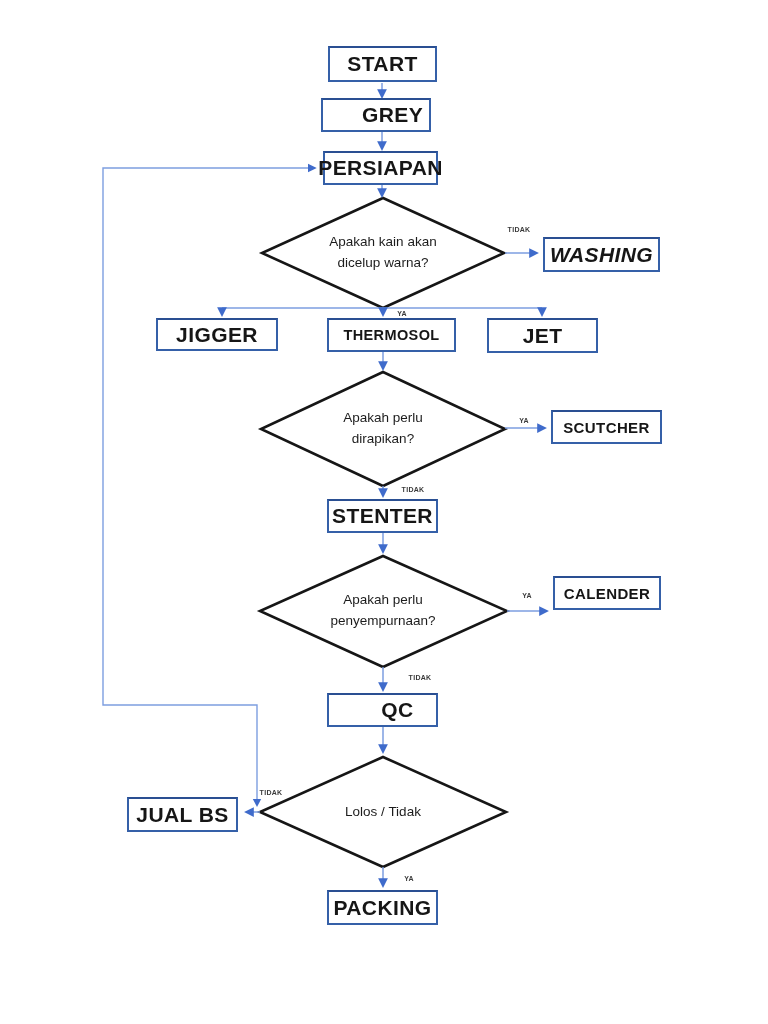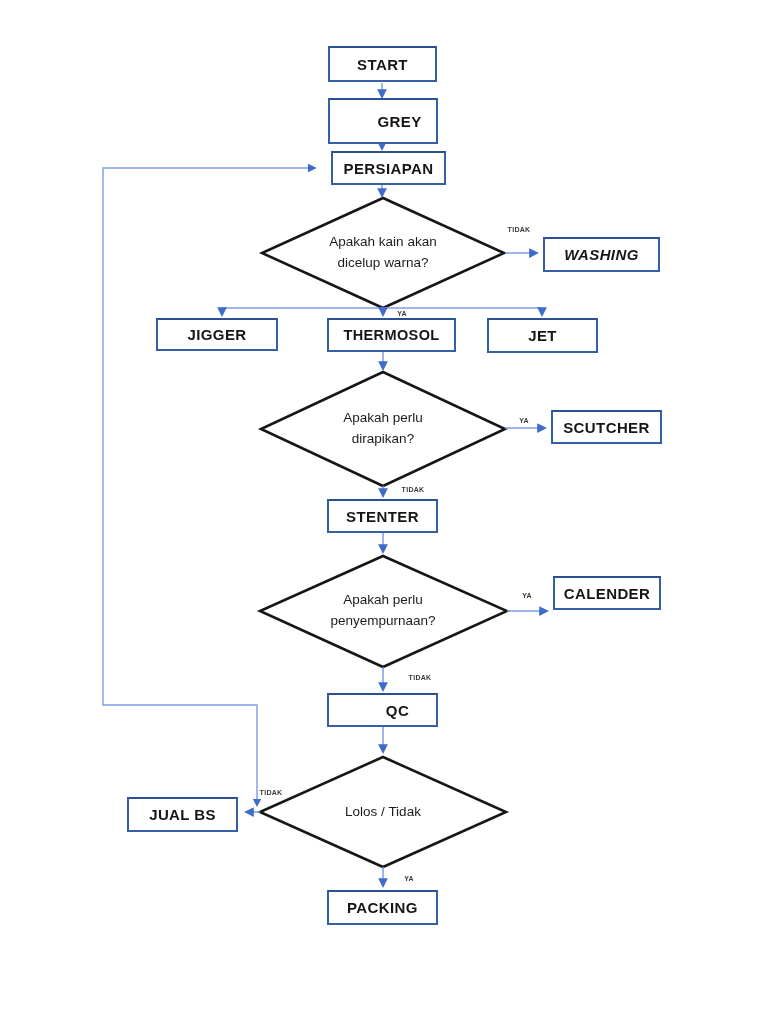--- a/index.html
+++ b/index.html
@@ -23,21 +23,21 @@
     stroke: var(--diamond-stroke, #161616);
     stroke-width: 2.6;
     stroke-linejoin: miter;
   }
   .node {
     position: absolute;
     background: #ffffff;
     border: 2px solid var(--box-border, #3560a8);
     border-top-color: #2a4f92;
     display: flex; align-items: center; justify-content: center;
-    font-weight: bold; font-size: 15px; letter-spacing: .4px;
+    font-weight: bold; font-size: 21px; letter-spacing: .4px;
     color: var(--text, #161616);
     white-space: nowrap;
   }
   .dtext {
     position: absolute;
     display: flex; align-items: center; justify-content: center;
     text-align: center;
     font-size: 13.5px; line-height: 1.55;
     color: #1c1c1c;
   }
@@ -90,22 +90,22 @@
     <path class="conn" d="M383 727 V751" marker-end="url(#ah)"></path>
 
     <path class="conn" d="M260 812 H247" marker-end="url(#ah)"></path>
     <path class="conn" d="M383 867 V885" marker-end="url(#ah)"></path>
 
     <path class="conn faint" d="M257 799 V705 H103 V168 H314" marker-end="url(#ah)"></path>
     <polygon points="252.8,799 261.2,799 257,807" style="fill: var(--arrow, #3f6bcb)"></polygon>
   </svg>
 
   <div class="node" style="left:328px; top:46px;  width:109px; height:36px;">START</div>
-  <div class="node" style="left:328px; top:98px;  width:110px; height:46px;padding-left:33px;">GREY</div>
-  <div class="node" style="left:323px; top:151px; width:115px; height:34px;margin-left:8px;">PERSIAPAN</div>
+  <div class="node" style="left:321px; top:98px;  width:110px; height:34px;padding-left:33px;">GREY</div>
+  <div class="node" style="left:323px; top:151px; width:115px; height:34px;">PERSIAPAN</div>
   <div class="node" style="left:543px; top:237px; width:117px; height:35px;font-style:italic;">WASHING</div>
   <div class="node" style="left:156px; top:318px; width:122px; height:33px;">JIGGER</div>
   <div class="node" style="left:327px; top:318px; width:129px; height:34px; font-size:14.5px;">THERMOSOL</div>
   <div class="node" style="left:487px; top:318px; width:111px; height:35px;">JET</div>
   <div class="node" style="left:551px; top:410px; width:111px; height:34px; font-size:15px;">SCUTCHER</div>
   <div class="node" style="left:327px; top:499px; width:111px; height:34px;">STENTER</div>
   <div class="node" style="left:553px; top:576px; width:108px; height:34px; font-size:15px;">CALENDER</div>
   <div class="node" style="left:327px; top:693px; width:111px; height:34px;padding-left:30px;">QC</div>
   <div class="node" style="left:127px; top:797px; width:111px; height:35px;">JUAL BS</div>
   <div class="node" style="left:327px; top:890px; width:111px; height:35px;">PACKING</div>

